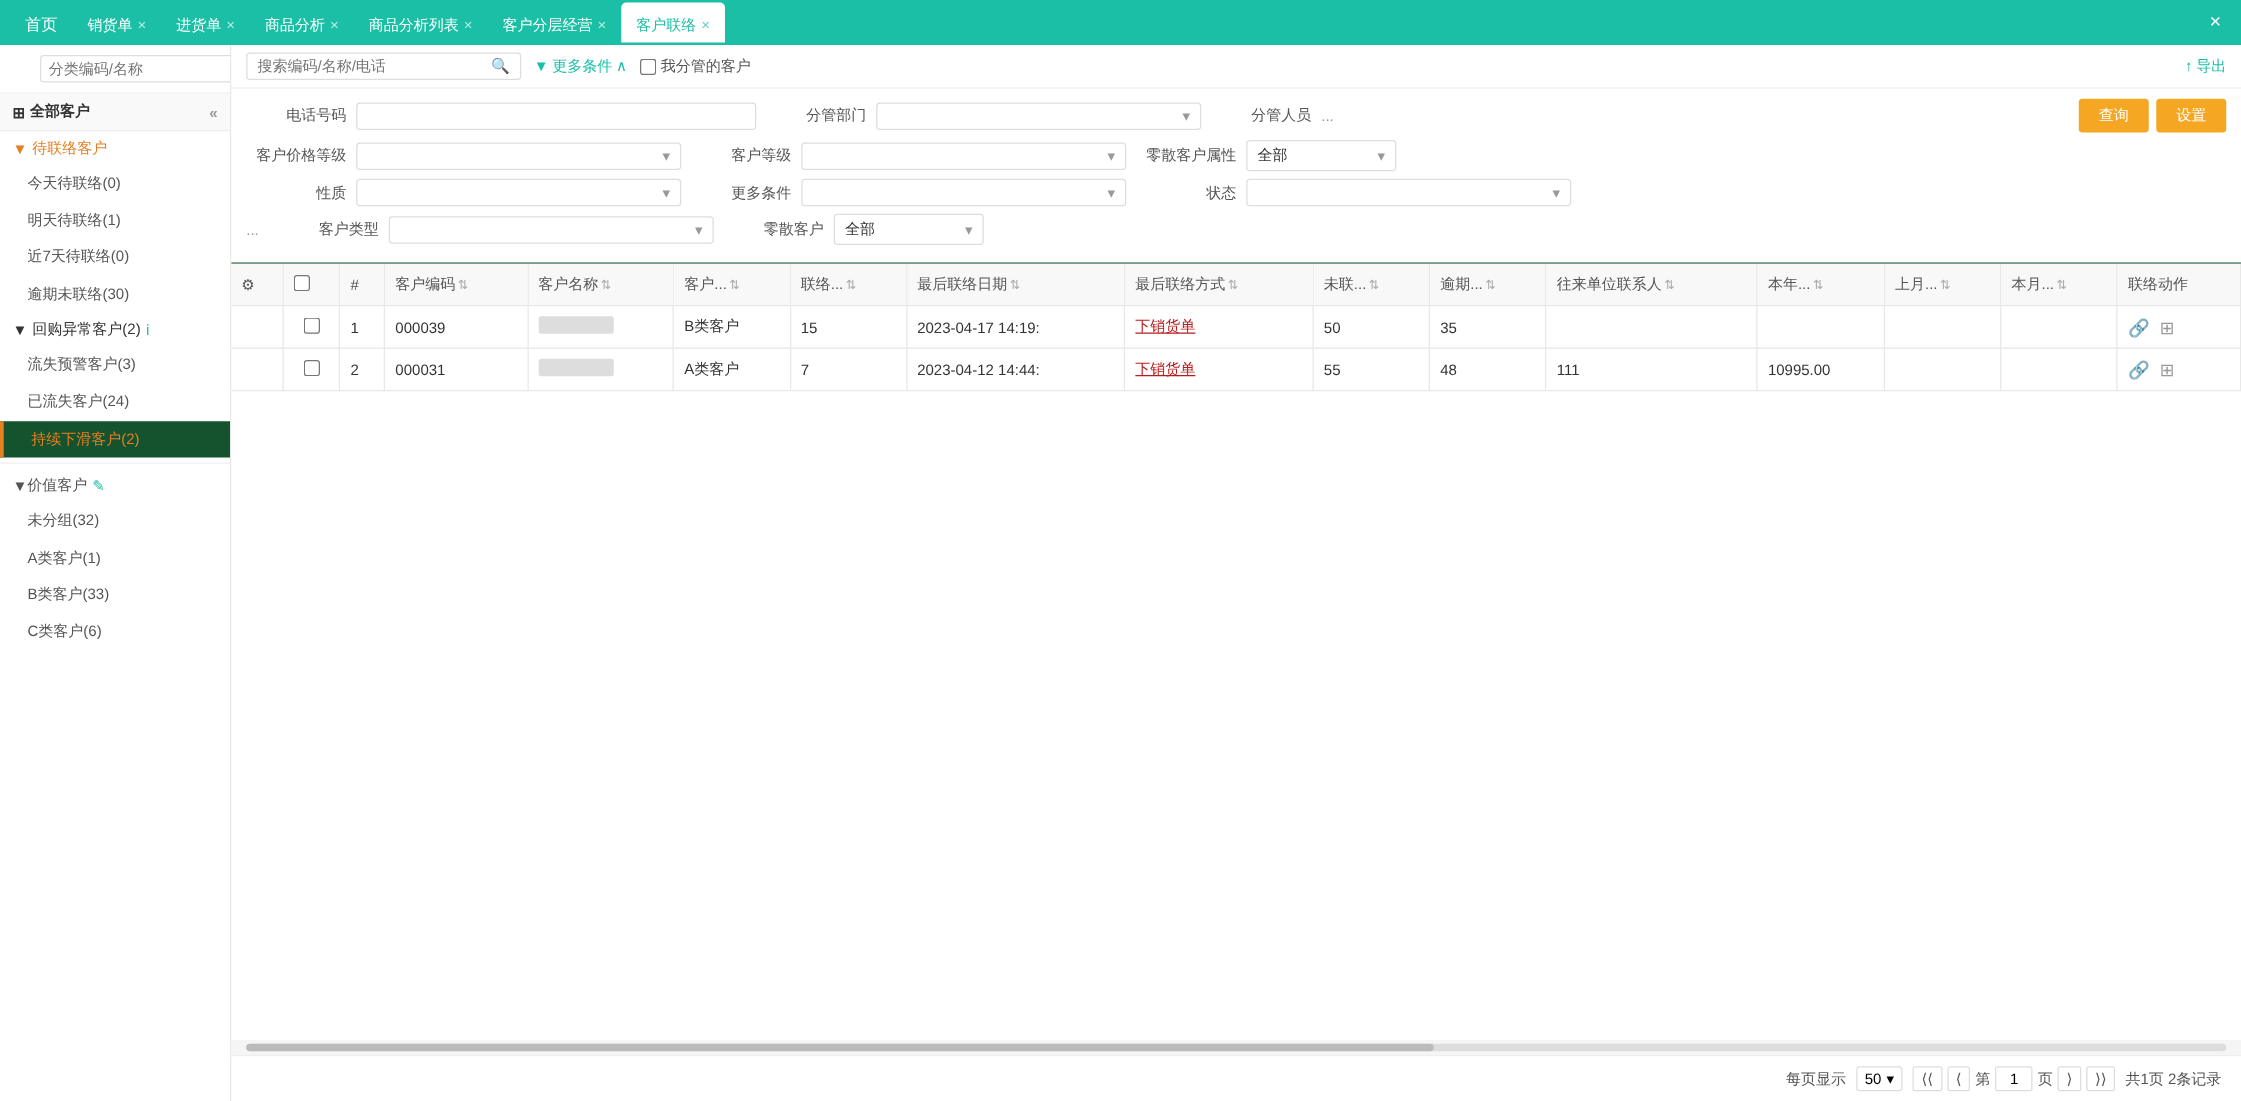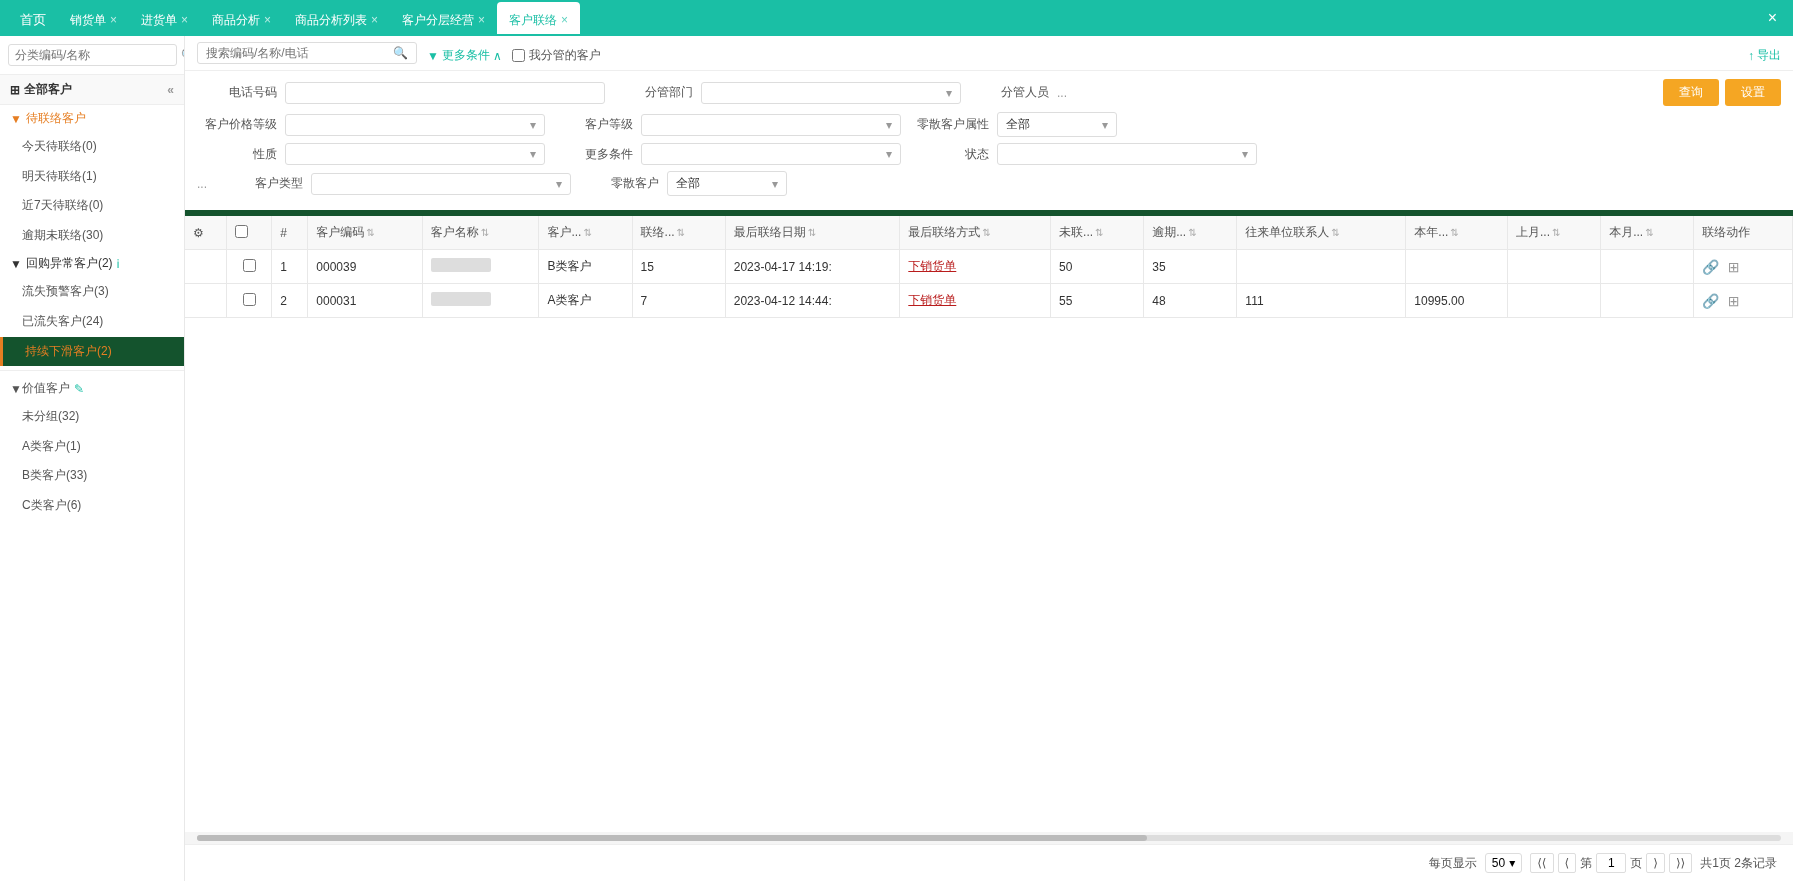--- a/index.html
+++ b/index.html
@@ -27,21 +27,21 @@
 
     
     .sidebar {
       width: 185px; min-width: 185px; background: #fff; border-right: 1px solid #e8e8e8;
       display: flex; flex-direction: column; overflow: hidden;
     }
     .sidebar-search {
       display: flex; align-items: center; padding: 8px 8px; border-bottom: 1px solid #eee;
     }
     .sidebar-search input {
-      border: 1px solid #ddd; border-radius: 3px; padding: 3px 6px; flex: 1; font-size: 12px; outline: none;
+      border: 1px solid #ddd; border-radius: 3px; padding: 3px 6px; flex: 1; font-size: 12px; outline: none; margin-left: 24px;
     }
     .sidebar-search .search-icon { margin-left: 4px; color: #999; cursor: pointer; }
 
     .sidebar-section-title {
       display: flex; align-items: center; padding: 6px 10px; font-weight: bold; color: #333;
       background: #f9f9f9; border-bottom: 1px solid #eee; cursor: pointer;
     }
     .sidebar-section-title .icon { margin-right: 4px; }
     .sidebar-collapse-btn { margin-left: auto; color: #999; cursor: pointer; }
 
@@ -66,39 +66,39 @@
       position: absolute; left: 0; top: 237px; background: #fff; border: 1px solid #ccc;
       padding: 8px 12px; z-index: 100; max-width: 340px; color: #333; font-size: 12px;
       box-shadow: 2px 2px 6px rgba(0,0,0,0.1); line-height: 1.5;
     }
 
     
     .right-content { flex: 1; display: flex; flex-direction: column; overflow: hidden; }
 
     
     .toolbar-row {
-      display: flex; align-items: flex-end; padding: 6px 12px; background: #fff; border-bottom: 1px solid #eee;
+      display: flex; align-items: center; padding: 6px 12px; background: #fff; border-bottom: 1px solid #eee;
       gap: 10px;
     }
     .search-box {
       display: flex; align-items: center; border: 1px solid #ddd; border-radius: 3px; padding: 3px 8px;
       background: #fff; width: 220px;
     }
     .search-box input { border: none; outline: none; flex: 1; font-size: 12px; }
     .more-conditions {
       display: flex; align-items: center; color: #1abfa5; cursor: pointer; gap: 3px;
     }
     .my-customer-check { display: flex; align-items: center; gap: 4px; color: #555; cursor: pointer; }
     .export-btn {
       margin-left: auto; color: #1abfa5; cursor: pointer; display: flex; align-items: center; gap: 3px;
     }
 
     
     .filter-area {
-      background: #fff; border-bottom: 6px solid #14532d; padding: 8px 12px;
+      background: #fff; border-bottom: 1px solid #14532d; padding: 8px 12px;
     }
     .filter-row { display: flex; align-items: center; margin-bottom: 6px; gap: 8px; }
     .filter-label { color: #555; width: 80px; text-align: right; flex-shrink: 0; }
     .filter-select {
       display: flex; align-items: center; border: 1px solid #ddd; border-radius: 3px; padding: 3px 8px;
       background: #fff; min-width: 160px; cursor: pointer; justify-content: space-between;
     }
     .filter-select .val { color: #333; flex: 1; }
     .filter-select .arr { color: #999; }
     .filter-input {

